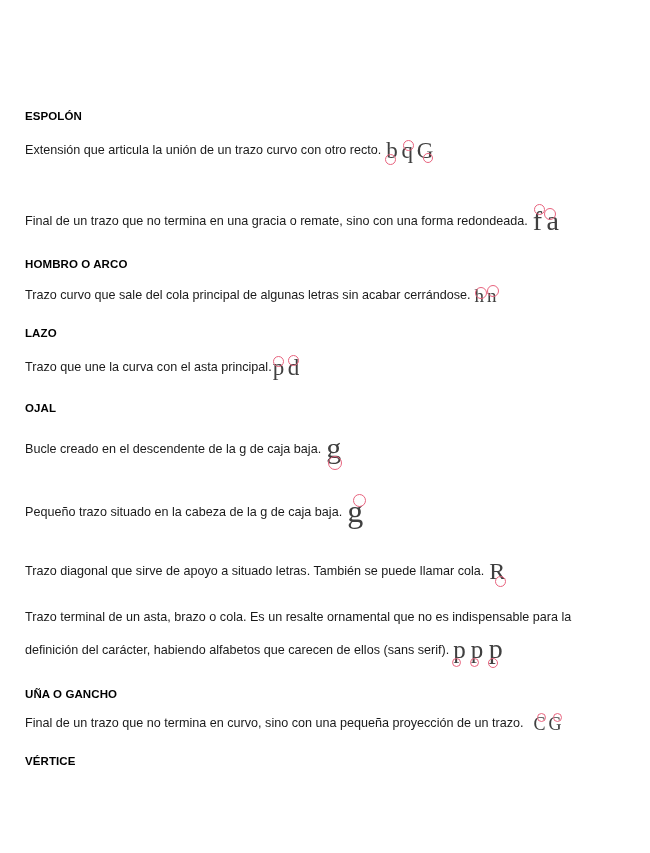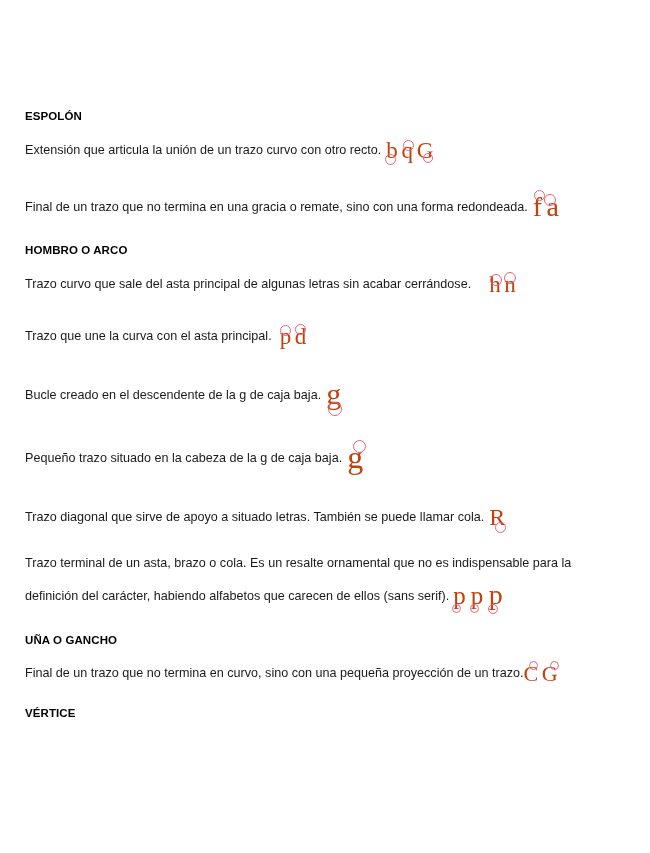--- a/index.html
+++ b/index.html
@@ -49,21 +49,21 @@
     color: #1a1a1a;
     margin: 0;
     position: relative;
   }
   .entry.tight .entry-body {
     line-height: 1.75;
   }
   
   .specimen {
     font-family: "Liberation Serif", "DejaVu Serif", serif;
-    color: #c2410c;
+    color: #404040;
     display: inline-block;
     white-space: nowrap;
     vertical-align: baseline;
     position: relative;
     margin-left: 3px;
   }
   .glyph {
     position: relative;
     display: inline-block;
     line-height: 1;
@@ -76,30 +76,30 @@
     position: absolute;
     border: 1.15px solid #e8637e;
     border-radius: 50%;
     box-sizing: border-box;
     pointer-events: none;
   }
 
   
   .sp-espolon { font-size: 23px; margin-left: 5px; }
   .sp-gota    { font-size: 28px; margin-left: 5px; }
-  .sp-hombro  { font-size: 23px; margin-left: 18px; }
-  .sp-lazo    { font-size: 23px; margin-left: 8px; }
+  .sp-hombro  { font-size: 19px; margin-left: 4px; }
+  .sp-lazo    { font-size: 23px; margin-left: 1px; }
   .sp-ojal    { font-size: 30px; margin-left: 5px; }
   .sp-oreja   { font-size: 32px; margin-left: 5px; }
   .sp-pata    { font-size: 24px; margin-left: 5px; }
   .sp-serif   { font-size: 25px; margin-left: 4px; }
-  .sp-una     { font-size: 22px; margin-left: 0; }
+  .sp-una     { font-size: 18px; margin-left: 10px; }
 
   .entry-body .specimen { vertical-align: -0.18em; }
-  .sp-gota    { vertical-align: -0.14em; }
+  .sp-gota    { vertical-align: -0.14em; margin-top: 14px; }
   .sp-ojal    { vertical-align: -0.30em; }
   .sp-oreja   { vertical-align: -0.34em; }
   .sp-serif   { vertical-align: -0.10em; }
 
   
   .r-spur-b { width: 11px; height: 11px; left: -1px;  bottom: -3px; }
   .r-spur-q { width: 11px; height: 11px; right: -1px; top: 1px; }
   .r-spur-G { width: 10px; height: 10px; right: 0px;  bottom: -1px; }
 
   
@@ -146,28 +146,30 @@
       <div class="entry-term">ESPOLÓN</div>
       <div class="entry-body"><span>Extensión que articula la unión de un trazo curvo con otro recto.</span><span class="specimen sp-espolon"><span class="glyph">b<span class="ring r-spur-b"></span></span><span class="glyph">q<span class="ring r-spur-q"></span></span><span class="glyph">G<span class="ring r-spur-G"></span></span></span></div>
     </div>
 
     <div class="entry">
       <div class="entry-body"><span>Final de un trazo que no termina en una gracia o remate, sino con una forma redondeada.</span><span class="specimen sp-gota"><span class="glyph">f<span class="ring r-drop-f"></span></span><span class="glyph">a<span class="ring r-drop-a"></span></span></span></div>
     </div>
 
     <div class="entry">
       <div class="entry-term">HOMBRO O ARCO</div>
-      <div class="entry-body"><span>Trazo curvo que sale del asta principal de algunas letras sin acabar cerrándose.</span><span class="specimen sp-hombro"><span class="glyph">h<span class="ring r-sh-h"></span></span><span class="glyph">n<span class="ring r-sh-n"></span></span></span></div>
+      <div class="entry-body"><span>Trazo curvo que sale del cola principal de algunas letras sin acabar cerrándose.</span><span class="specimen sp-hombro"><span class="glyph">h<span class="ring r-sh-h"></span></span><span class="glyph">n<span class="ring r-sh-n"></span></span></span></div>
     </div>
 
     <div class="entry">
+      <div class="entry-term">LAZO</div>
       <div class="entry-body"><span>Trazo que une la curva con el asta principal.</span><span class="specimen sp-lazo"><span class="glyph">p<span class="ring r-lazo-p"></span></span><span class="glyph">d<span class="ring r-lazo-d"></span></span></span></div>
     </div>
 
     <div class="entry">
+      <div class="entry-term">OJAL</div>
       <div class="entry-body"><span>Bucle creado en el descendente de la g de caja baja.</span><span class="specimen sp-ojal"><span class="glyph">g<span class="ring r-ojal-g"></span></span></span></div>
     </div>
 
     <div class="entry">
       <div class="entry-body"><span>Pequeño trazo situado en la cabeza de la g de caja baja.</span><span class="specimen sp-oreja"><span class="glyph">g<span class="ring r-oreja-g"></span></span></span></div>
     </div>
 
     <div class="entry">
       <div class="entry-body"><span>Trazo diagonal que sirve de apoyo a situado letras. También se puede llamar cola.</span><span class="specimen sp-pata"><span class="glyph">R<span class="ring r-pata-R"></span></span></span></div>
     </div>

